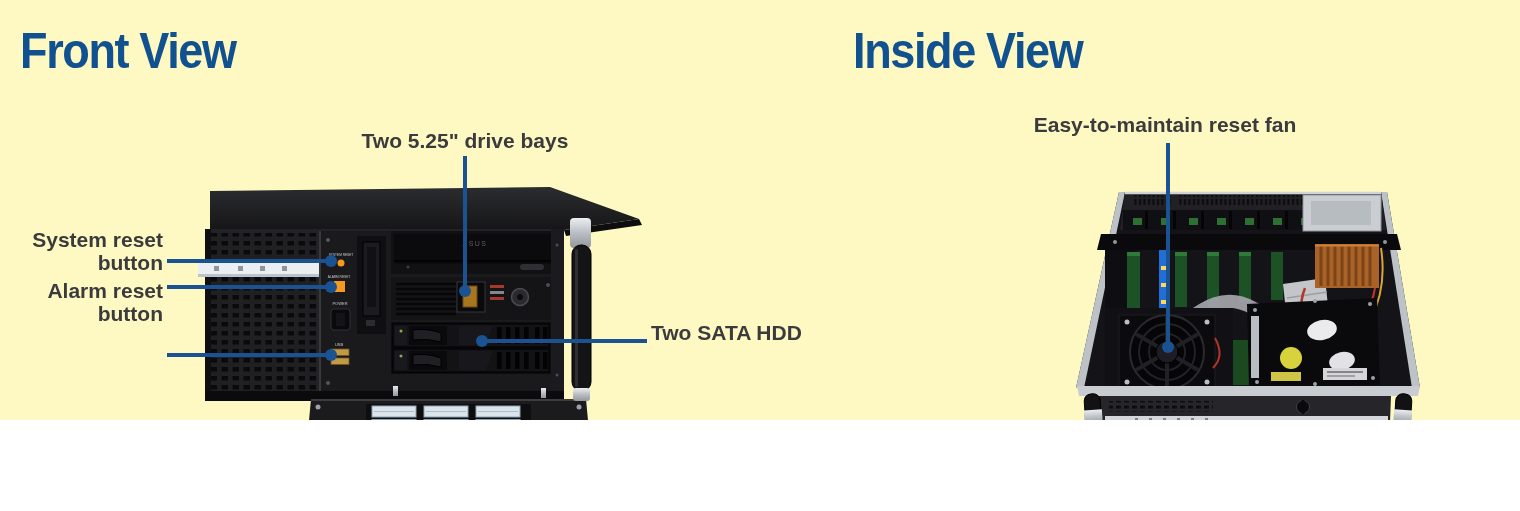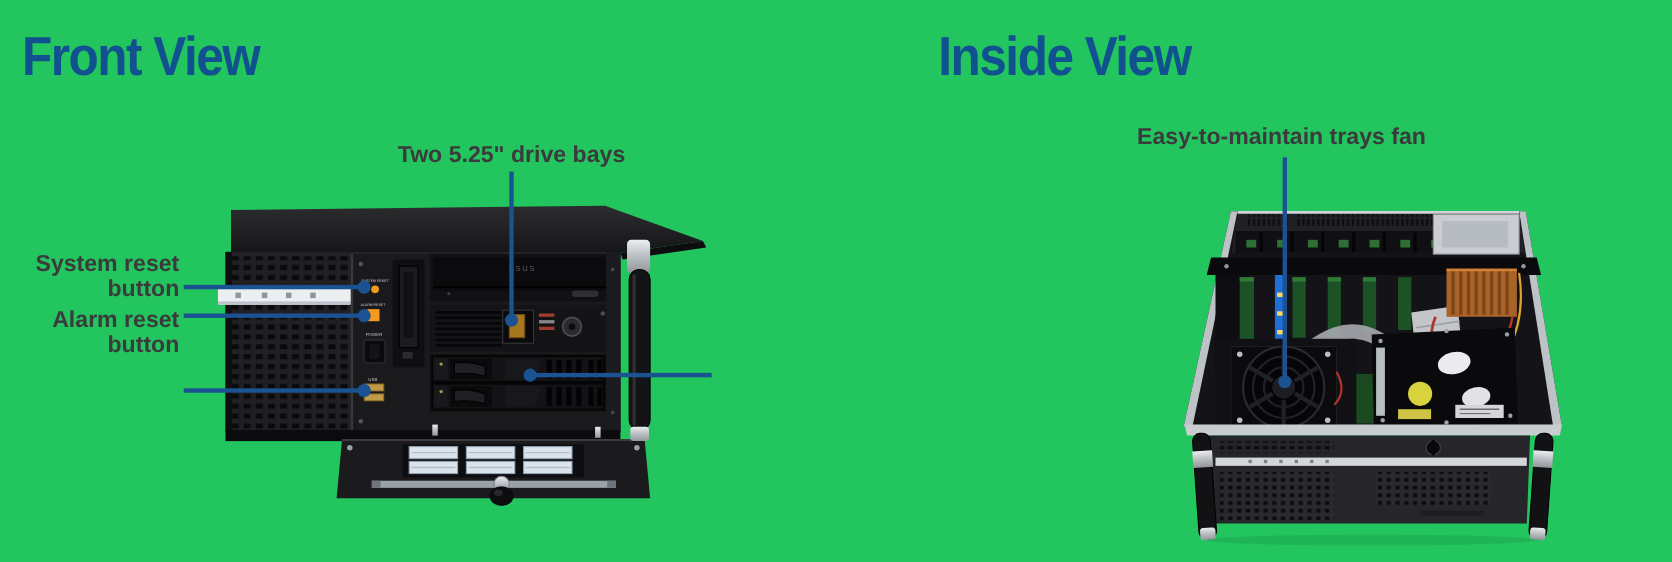--- a/index.html
+++ b/index.html
@@ -1,16 +1,16 @@
 <!DOCTYPE html>
 <html><head>
 <meta charset="utf-8">
 <style>
   html,body{margin:0;padding:0;background:#fff;}
-  .canvas{position:relative;width:1520px;height:511px;background:#22c55e;overflow:hidden;
+  .canvas{position:relative;width:1520px;height:420px;background:#fef9c3;overflow:hidden;
           font-family:"Liberation Sans", sans-serif;}
   .view-title{position:absolute;top:22px;font-size:50px;font-weight:bold;color:#11518f;
               letter-spacing:-1.5px;transform:scaleX(0.9);transform-origin:left top;
               white-space:nowrap;z-index:2;}
   #front-title{left:20px;}
   #inside-title{left:853px;}
   .co-label{position:absolute;color:#3b3a3c;font-size:21px;font-weight:bold;line-height:23px;z-index:2;}
   .ra{text-align:right;}
   .ca{text-align:center;}
   .h-line{position:absolute;height:4px;background:#1b5291;z-index:3;}
@@ -385,24 +385,25 @@
     <div>button</div>
   </div>
 
   <div class="co-label ra" style="left:10px;top:279px;width:153px">
     <div>Alarm reset</div>
     <div>button</div>
   </div>
 
 
   <div class="co-label" style="left:651px;top:321px;width:220px">
+    <div>Two SATA HDD</div>
   </div>
 
   <div class="co-label ca" style="left:990px;top:113px;width:350px">
-    <span>Easy-to-maintain trays fan</span>
+    <span>Easy-to-maintain reset fan</span>
   </div>
 
   <div class="v-line" style="left:463px;top:156px;height:135px"></div>
   <div class="dot" style="left:459px;top:285px"></div>
 
   <div class="h-line" style="left:167px;top:259px;width:164px"></div>
   <div class="dot" style="left:325px;top:255px"></div>
 
   <div class="h-line" style="left:167px;top:285px;width:164px"></div>
   <div class="dot" style="left:325px;top:281px"></div>

